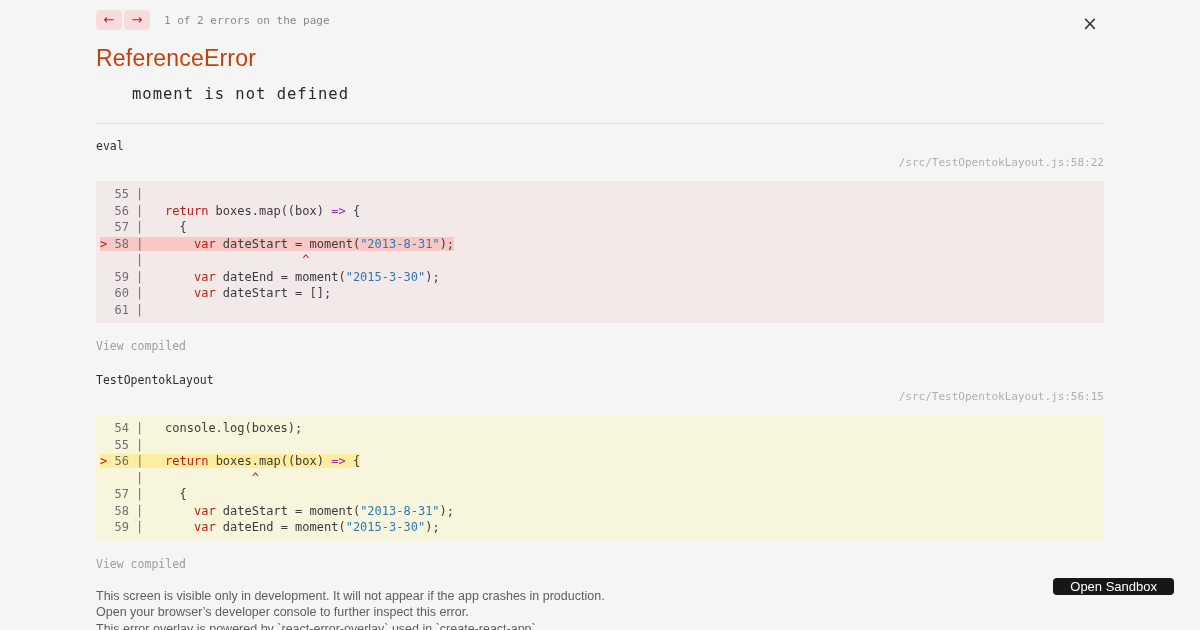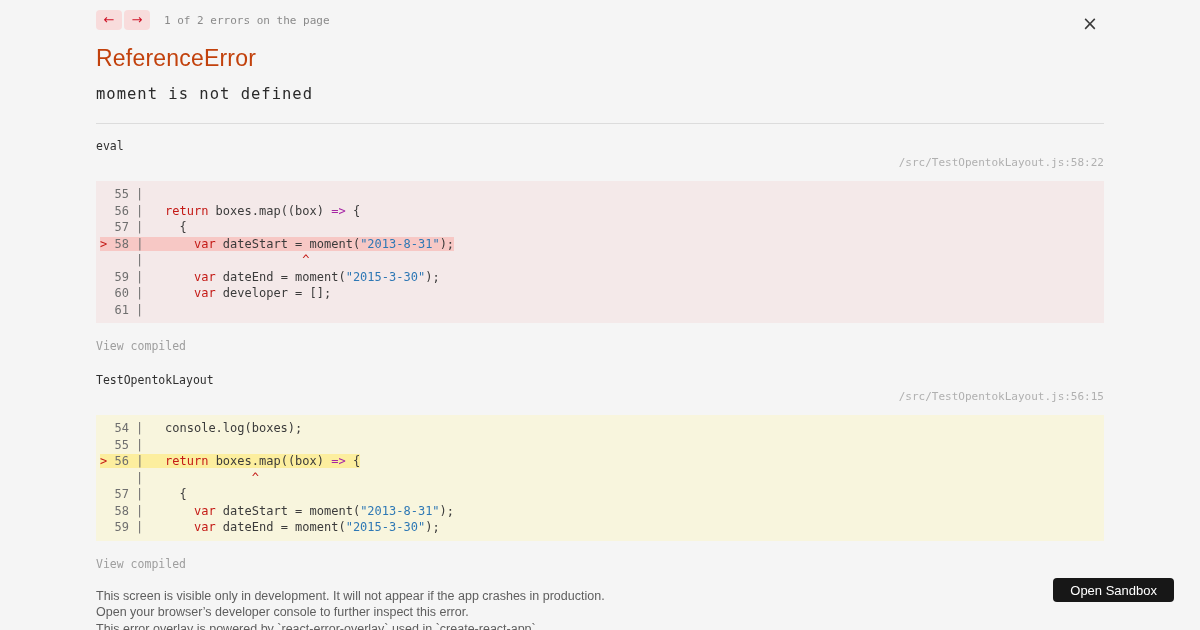--- a/index.html
+++ b/index.html
@@ -30,21 +30,21 @@
     font-family: "DejaVu Sans", sans-serif; padding: 0; margin-top: 6px;
   }
 
   
   .error-title {
     margin-top: 15px; font-size: 23px; font-weight: 400; color: #c2410c;
     letter-spacing: 0.2px;
   }
   .error-message {
     margin-top: 13px; font-family: "DejaVu Sans Mono", monospace;
-    font-size: 15.5px; letter-spacing: 1px; color: #2a2a2a;
+    font-size: 15.5px; letter-spacing: 1px; color: #2a2a2a; margin-left: 36px;
   }
   .divider { margin-top: 20px; border: none; border-top: 1px solid #dcdcdc; height: 0; }
 
   
   .frame-fn {
     font-family: "DejaVu Sans Mono", monospace; font-size: 11.5px; color: #2f2f2f;
   }
   .frame-1 .frame-fn { margin-top: 15px; }
   .frame-2 .frame-fn { margin-top: 19px; }
   .frame-path {
@@ -68,21 +68,21 @@
   .tok-m { color: #c41a16; }
   .view-compiled {
     margin-top: 16px; font-family: "DejaVu Sans Mono", monospace;
     font-size: 11.5px; color: #9e9e9e; cursor: pointer; display: inline-block;
   }
 
   
   .footer { margin-top: 16px; }
   .footer-line { font-size: 12.5px; color: #5e5e5e; line-height: 16.5px; }
   .open-sandbox {
-    position: absolute; top: 578px; right: 26px; height: 24px;
+    position: absolute; top: 578px; right: 26px; height: 17px;
     background: #171717; color: #ffffff; border: none; border-radius: 4px;
     padding: 0 17px; font-size: 13px; font-family: "Liberation Sans", sans-serif;
     cursor: pointer;
   }
 </style>
 </head>
 <body>
 
 <div class="overlay">
 
@@ -108,21 +108,21 @@
   <div class="frame-1">
     <div class="frame-fn">eval</div>
     <div class="frame-path">/src/TestOpentokLayout.js:58:22</div>
     <div class="code-block code">
         <div class="code-line"><span class="line-inner"><span class="tok-g">  55 |</span></span></div>
         <div class="code-line"><span class="line-inner"><span class="tok-g">  56 | </span><span class="tok-p">  </span><span class="tok-k">return</span><span class="tok-p"> boxes.map((box) </span><span class="tok-a">=&gt;</span><span class="tok-p"> {</span></span></div>
         <div class="code-line"><span class="line-inner"><span class="tok-g">  57 | </span><span class="tok-p">    {</span></span></div>
         <div class="code-line"><span class="line-inner marked"><span class="tok-m">&gt;</span><span class="tok-g"> 58 | </span><span class="tok-p">      </span><span class="tok-k">var</span><span class="tok-p"> dateStart = moment(</span><span class="tok-s">"2013-8-31"</span><span class="tok-p">);</span></span></div>
         <div class="code-line"><span class="line-inner"><span class="tok-g">     | </span><span class="tok-p">                     </span><span class="tok-m">^</span></span></div>
         <div class="code-line"><span class="line-inner"><span class="tok-g">  59 | </span><span class="tok-p">      </span><span class="tok-k">var</span><span class="tok-p"> dateEnd = moment(</span><span class="tok-s">"2015-3-30"</span><span class="tok-p">);</span></span></div>
-        <div class="code-line"><span class="line-inner"><span class="tok-g">  60 | </span><span class="tok-p">      </span><span class="tok-k">var</span><span class="tok-p"> developer = [];</span></span></div>
+        <div class="code-line"><span class="line-inner"><span class="tok-g">  60 | </span><span class="tok-p">      </span><span class="tok-k">var</span><span class="tok-p"> dateStart = [];</span></span></div>
         <div class="code-line"><span class="line-inner"><span class="tok-g">  61 |</span></span></div>
       </div>
     <div class="view-compiled">View compiled</div>
   </div>
 
   <div class="frame-2">
     <div class="frame-fn">TestOpentokLayout</div>
     <div class="frame-path">/src/TestOpentokLayout.js:56:15</div>
     <div class="code-block code">
         <div class="code-line"><span class="line-inner"><span class="tok-g">  54 | </span><span class="tok-p">  console.log(boxes);</span></span></div>

